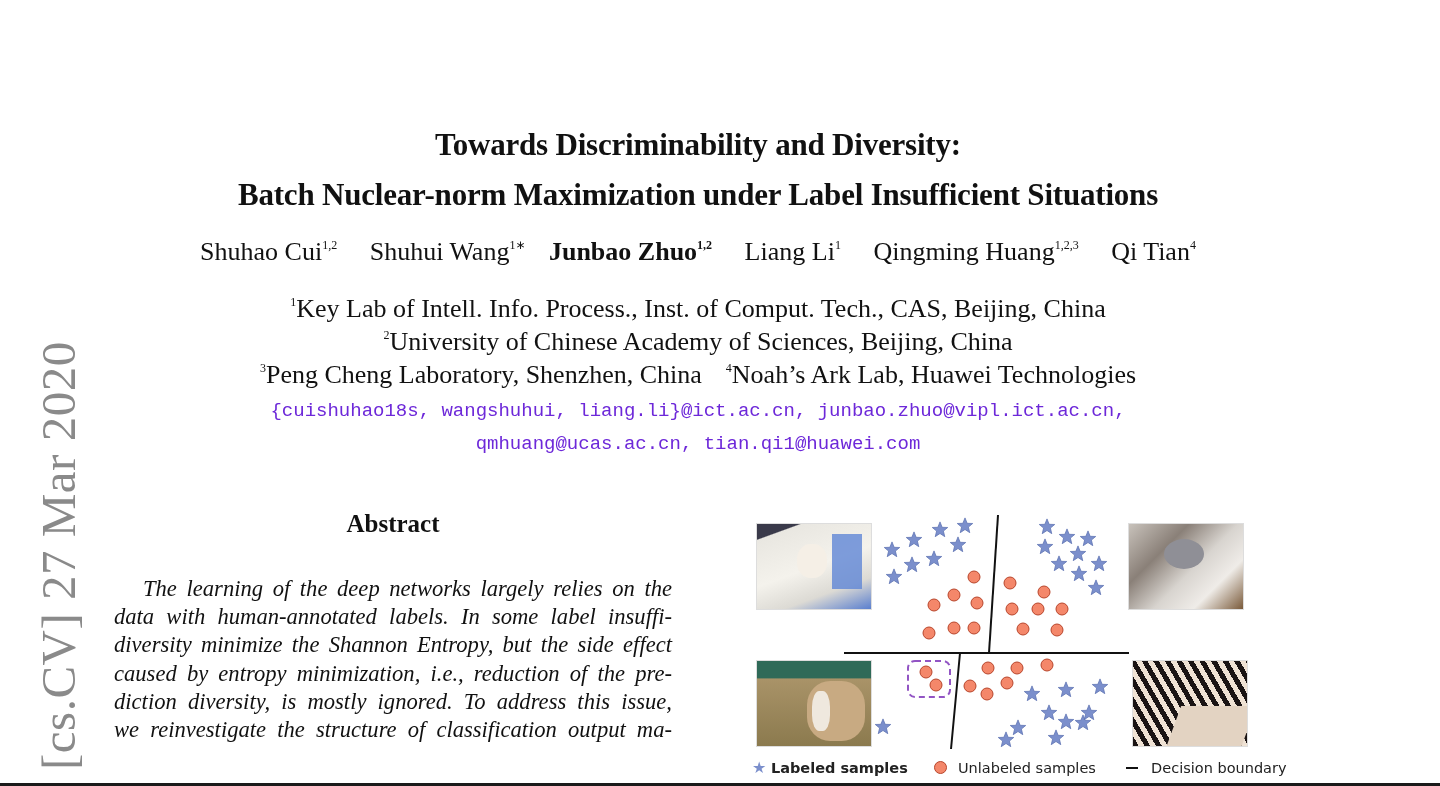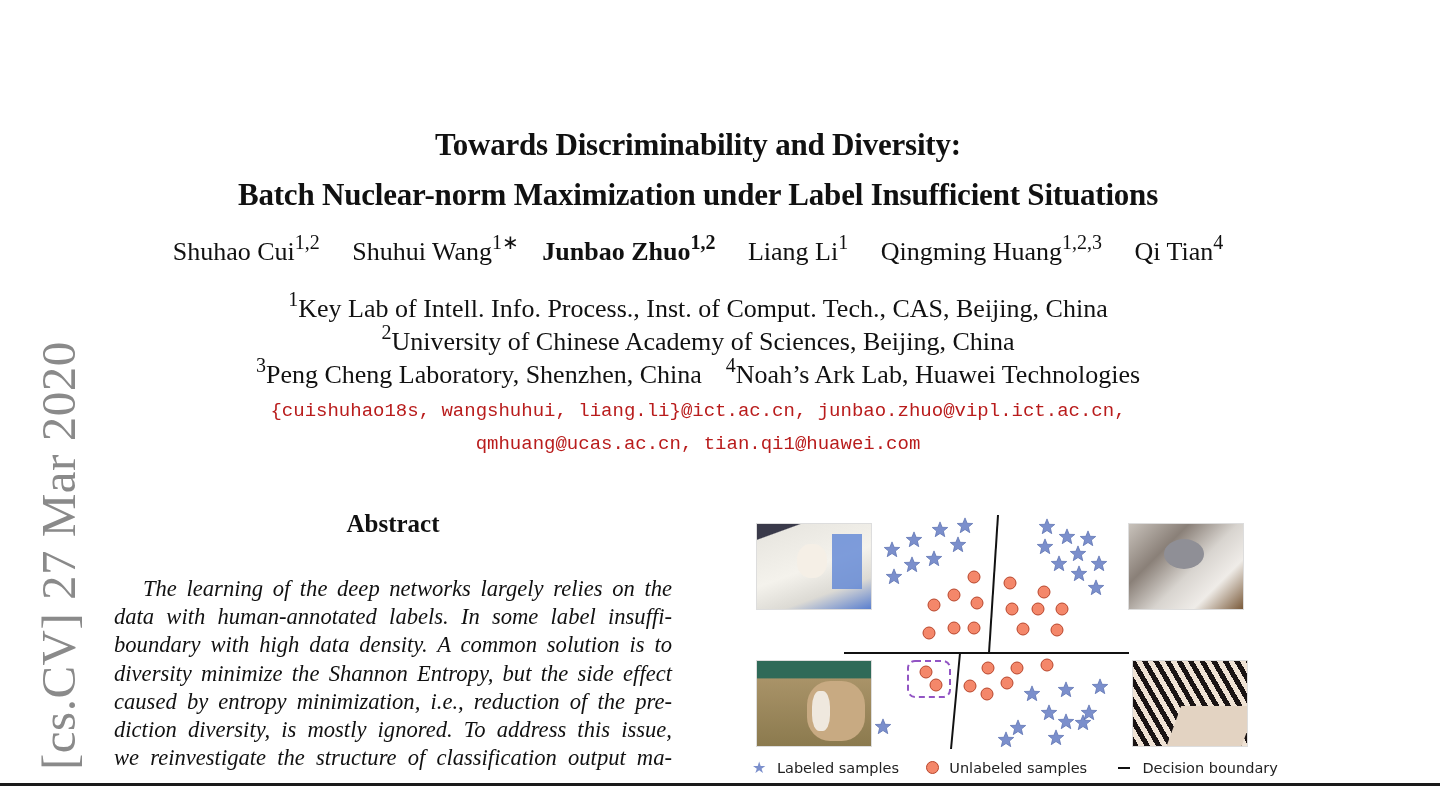--- a/index.html
+++ b/index.html
@@ -10,24 +10,24 @@
   .abs { position: absolute; }
   .title {
     left: 0; width: 1396px; text-align: center; font-weight: bold;
     font-size: 31px; line-height: 42px; letter-spacing: -0.2px; margin-top: 16px;
   }
   .authors {
     top: 232px; left: 0; width: 1396px; text-align: center;
     font-size: 26px; line-height: 40px; white-space: nowrap;
   }
   .authors .au { margin: 0 13px; }
-  sup { font-size: 20px; vertical-align: 11px; line-height: 0; }
+  sup { font-size: 12px; vertical-align: 11px; line-height: 0; }
   .aff { left: 0; width: 1396px; text-align: center; font-size: 26px; line-height: 33px; white-space: nowrap; }
   .aff .gap { display: inline-block; width: 24px; }
-  .email { left: 0; width: 1396px; text-align: center; font-family: "Liberation Mono", monospace; font-size: 19px; line-height: 32px; white-space: nowrap; color: #b91c1c; }
+  .email { left: 0; width: 1396px; text-align: center; font-family: "Liberation Mono", monospace; font-size: 19px; line-height: 32px; white-space: nowrap; color: #6d28d9; }
   .arxiv {
     left: 30px; top: 770px; transform-origin: 0 0; transform: rotate(-90deg);
     font-size: 49px; color: #8a8a8a; white-space: nowrap; letter-spacing: 0.5px;
   }
   .abstract-h { left: 115px; width: 556px; top: 510px; text-align: center; font-weight: bold; font-size: 25px; }
   .abstract-body {
     left: 114px; top: 575px; width: 558px; font-style: italic; font-size: 22.6px; line-height: 28.2px;
     text-align: justify;
   }
   .abstract-body .line { display: block; text-align: justify; text-align-last: justify; white-space: nowrap; }
@@ -59,21 +59,20 @@
 
 <div class="abs email" style="top:395px;">{cuishuhao18s, wangshuhui, liang.li}@ict.ac.cn, junbao.zhuo@vipl.ict.ac.cn,</div>
 <div class="abs email" style="top:428px;">qmhuang@ucas.ac.cn, tian.qi1@huawei.com</div>
 
 <div class="abs arxiv">[cs.CV]  27 Mar 2020</div>
 
 <div class="abs abstract-h">Abstract</div>
 <div class="abs abstract-body">
   <span class="line first">The learning of the deep networks largely relies on the</span>
   <span class="line">data with human-annotated labels.  In some label insuffi-</span>
-  <span class="line">boundary with high data density. A common solution is to</span>
   <span class="line">diversity minimize the Shannon Entropy, but the side effect</span>
   <span class="line">caused by entropy minimization, i.e., reduction of the pre-</span>
   <span class="line">diction diversity, is mostly ignored.  To address this issue,</span>
   <span class="line">we reinvestigate the structure of classification output ma-</span>
 </div>
 
 <div class="abs figure">
 
   <div class="photo" style="left:11px;top:18px;width:114px;height:85px;background:linear-gradient(160deg,#3a3a4a 0%,#3a3a4a 12%,#e9e7e1 13%,#f4f2ec 50%,#dcdad4 75%,#5a7fcf 100%);">
     <div style="position:absolute;left:40px;top:20px;width:30px;height:34px;border-radius:45%;background:#f5efe6;"></div>
@@ -164,20 +163,20 @@
       <circle cx="225" cy="181" r="6"></circle>
       <circle cx="262" cy="178" r="6"></circle>
       <circle cx="242" cy="189" r="6"></circle>
     </g>
     <rect x="163" y="156" width="42" height="36" rx="7" fill="none" stroke="#9254c4" stroke-width="2" stroke-dasharray="6,4"></rect>
   </svg>
 </div>
 
 <div class="abs legend">
   <span style="color:#7b8fcc;font-size:16px;">★</span>
-  <span style="margin-left:6px;">Labeled samples</span>
+  <span style="font-weight:bold;">Labeled samples</span>
   <span style="display:inline-block;width:11px;height:11px;border-radius:50%;background:#f4876a;border:1px solid #b8452b;margin-left:22px;"></span>
   <span style="margin-left:6px;">Unlabeled samples</span>
   <span style="display:inline-block;width:12px;height:2px;background:#111;margin-left:26px;"></span>
   <span style="margin-left:8px;">Decision boundary</span>
 </div>
 
 <div class="abs bottom-rule"></div>
 
 </body></html>

